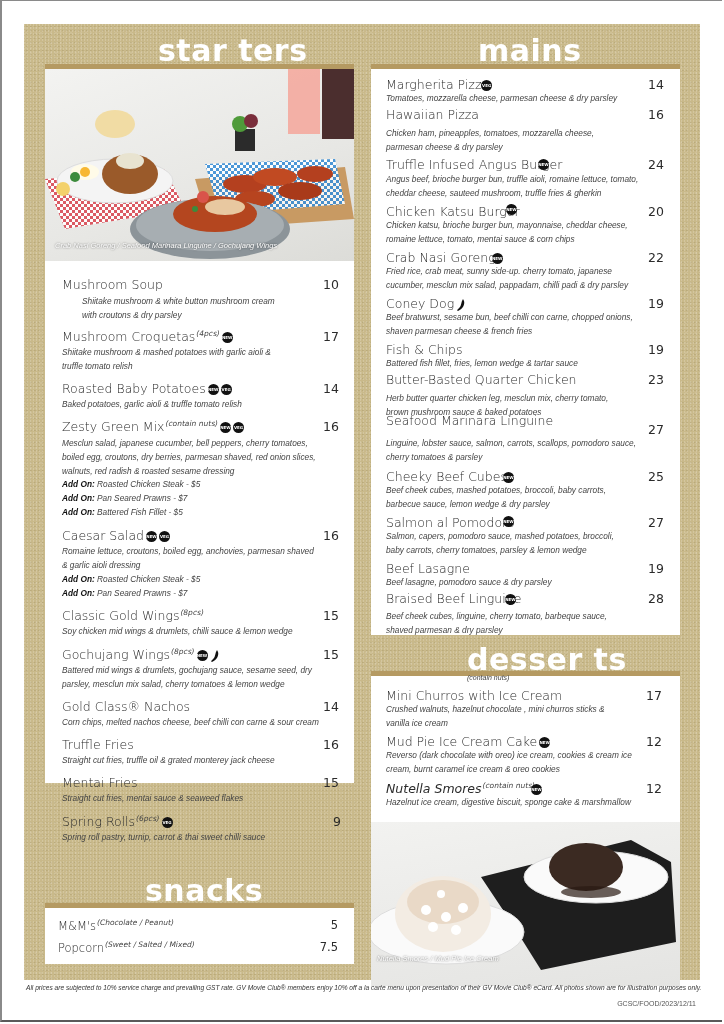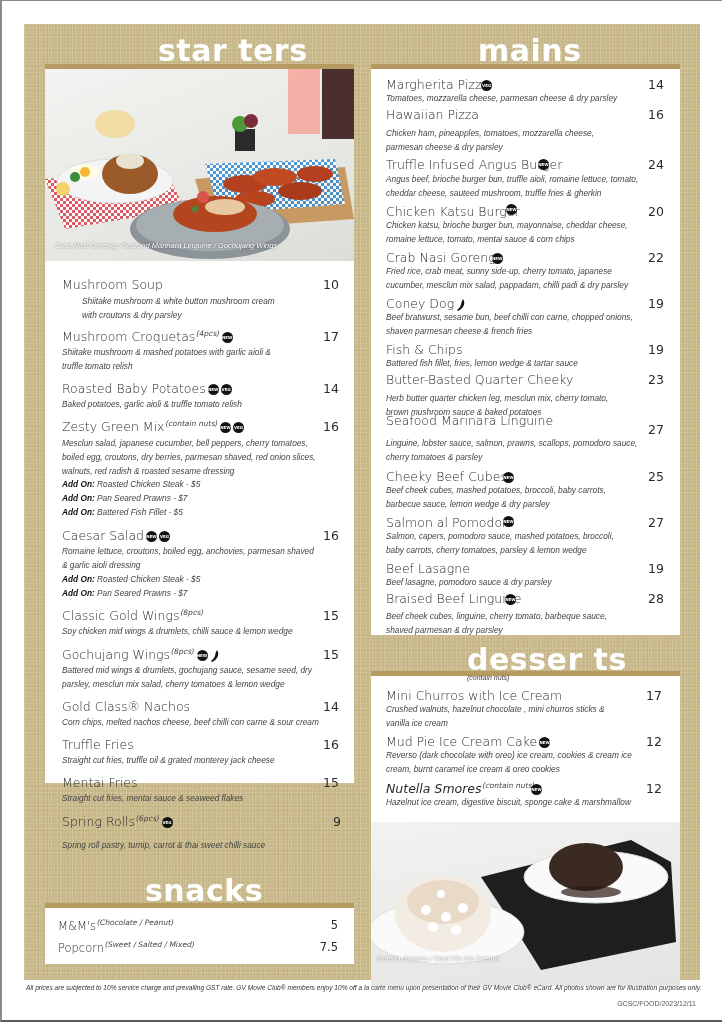--- a/index.html
+++ b/index.html
@@ -132,21 +132,21 @@
   <div class="iname" style="left:17px;top:668px;">Truffle Fries</div>
   <div class="price" style="right:15px;top:668px;">16</div>
   <div class="desc" style="left:17px;top:684px;">Straight cut fries, truffle oil &amp; grated monterey jack cheese</div>
 
   <div class="iname" style="left:17px;top:706px;">Mentai Fries</div>
   <div class="price" style="right:15px;top:706px;">15</div>
   <div class="desc" style="left:17px;top:722px;">Straight cut fries, mentai sauce &amp; seaweed flakes</div>
 
   <div class="iname" style="left:17px;top:745px;"><span>Spring Rolls</span><span class="sup">(6pcs)</span><span class="badge">VEG</span></div>
   <div class="price" style="right:13px;top:745px;">9</div>
-  <div class="desc" style="left:17px;top:761px;margin-top:8px;">Spring roll pastry, turnip, carrot &amp; thai sweet chilli sauce</div>
+  <div class="desc" style="left:17px;top:761px;">Spring roll pastry, turnip, carrot &amp; thai sweet chilli sauce</div>
 </div>
 
 <div class="sec-title" style="left:145px;top:876px;">snacks</div>
 <div class="card" style="left:45px;top:903px;width:309px;height:61px;">
   <div class="iname" style="left:13px;top:10px;font-size:11.5px;"><span>M&amp;M's</span><span class="sup">(Chocolate / Peanut)</span></div>
   <div class="price" style="right:16px;top:10px;font-size:11.5px;">5</div>
   <div class="iname" style="left:13px;top:32px;font-size:11.5px;"><span>Popcorn</span><span class="sup">(Sweet / Salted / Mixed)</span></div>
   <div class="price" style="right:16px;top:32px;font-size:11.5px;">7.5</div>
 </div>
 
@@ -178,27 +178,27 @@
   <div class="iname" style="left:15px;top:227px;"><span>Coney Dog</span><svg class="chili" width="10" height="14" viewBox="0 0 10 14">
         <path d="M7 1 L8 3 C9 6 7 11 2 13 C1 13 1 12 2 11 C5 9 5 6 6 3 Z" fill="#111"></path>
       </svg></div>
   <div class="price" style="right:16px;top:227px;">19</div>
   <div class="desc" style="left:15px;top:241px;"><span>Beef bratwurst, sesame bun, beef chilli con carne, chopped onions,</span><br><span>shaven parmesan cheese &amp; french fries</span></div>
 
   <div class="iname" style="left:15px;top:273px;">Fish &amp; Chips</div>
   <div class="price" style="right:16px;top:273px;">19</div>
   <div class="desc" style="left:15px;top:287px;">Battered fish fillet, fries, lemon wedge &amp; tartar sauce</div>
 
-  <div class="iname" style="left:15px;top:303px;">Butter-Basted Quarter Cheeky</div>
+  <div class="iname" style="left:15px;top:303px;">Butter-Basted Quarter Chicken</div>
   <div class="price" style="right:16px;top:303px;">23</div>
   <div class="desc" style="left:15px;top:322px;"><span>Herb butter quarter chicken leg, mesclun mix, cherry tomato,</span><br><span>brown mushroom sauce &amp; baked potatoes</span></div>
 
   <div class="iname" style="left:15px;top:344px;">Seafood Marinara Linguine</div>
   <div class="price" style="right:16px;top:353px;">27</div>
-  <div class="desc" style="left:15px;top:367px;"><span>Linguine, lobster sauce, salmon, prawns, scallops, pomodoro sauce,</span><br><span>cherry tomatoes &amp; parsley</span></div>
+  <div class="desc" style="left:15px;top:367px;"><span>Linguine, lobster sauce, salmon, carrots, scallops, pomodoro sauce,</span><br><span>cherry tomatoes &amp; parsley</span></div>
 
   <div class="iname" style="left:15px;top:400px;"><span>Cheeky Beef Cubes</span><span class="badge" style="margin-left:-4px;">NEW</span></div>
   <div class="price" style="right:16px;top:400px;">25</div>
   <div class="desc" style="left:15px;top:414px;"><span>Beef cheek cubes, mashed potatoes, broccoli, baby carrots,</span><br><span>barbecue sauce, lemon wedge &amp; dry parsley</span></div>
 
   <div class="iname" style="left:15px;top:446px;"><span>Salmon al Pomodoro</span></div>
   <span class="badge" style="position:absolute;left:130px;top:447px;">NEW</span>
   <div class="price" style="right:16px;top:446px;">27</div>
   <div class="desc" style="left:15px;top:460px;"><span>Salmon, capers, pomodoro sauce, mashed potatoes, broccoli,</span><br><span>baby carrots, cherry tomatoes, parsley &amp; lemon wedge</span></div>
 

